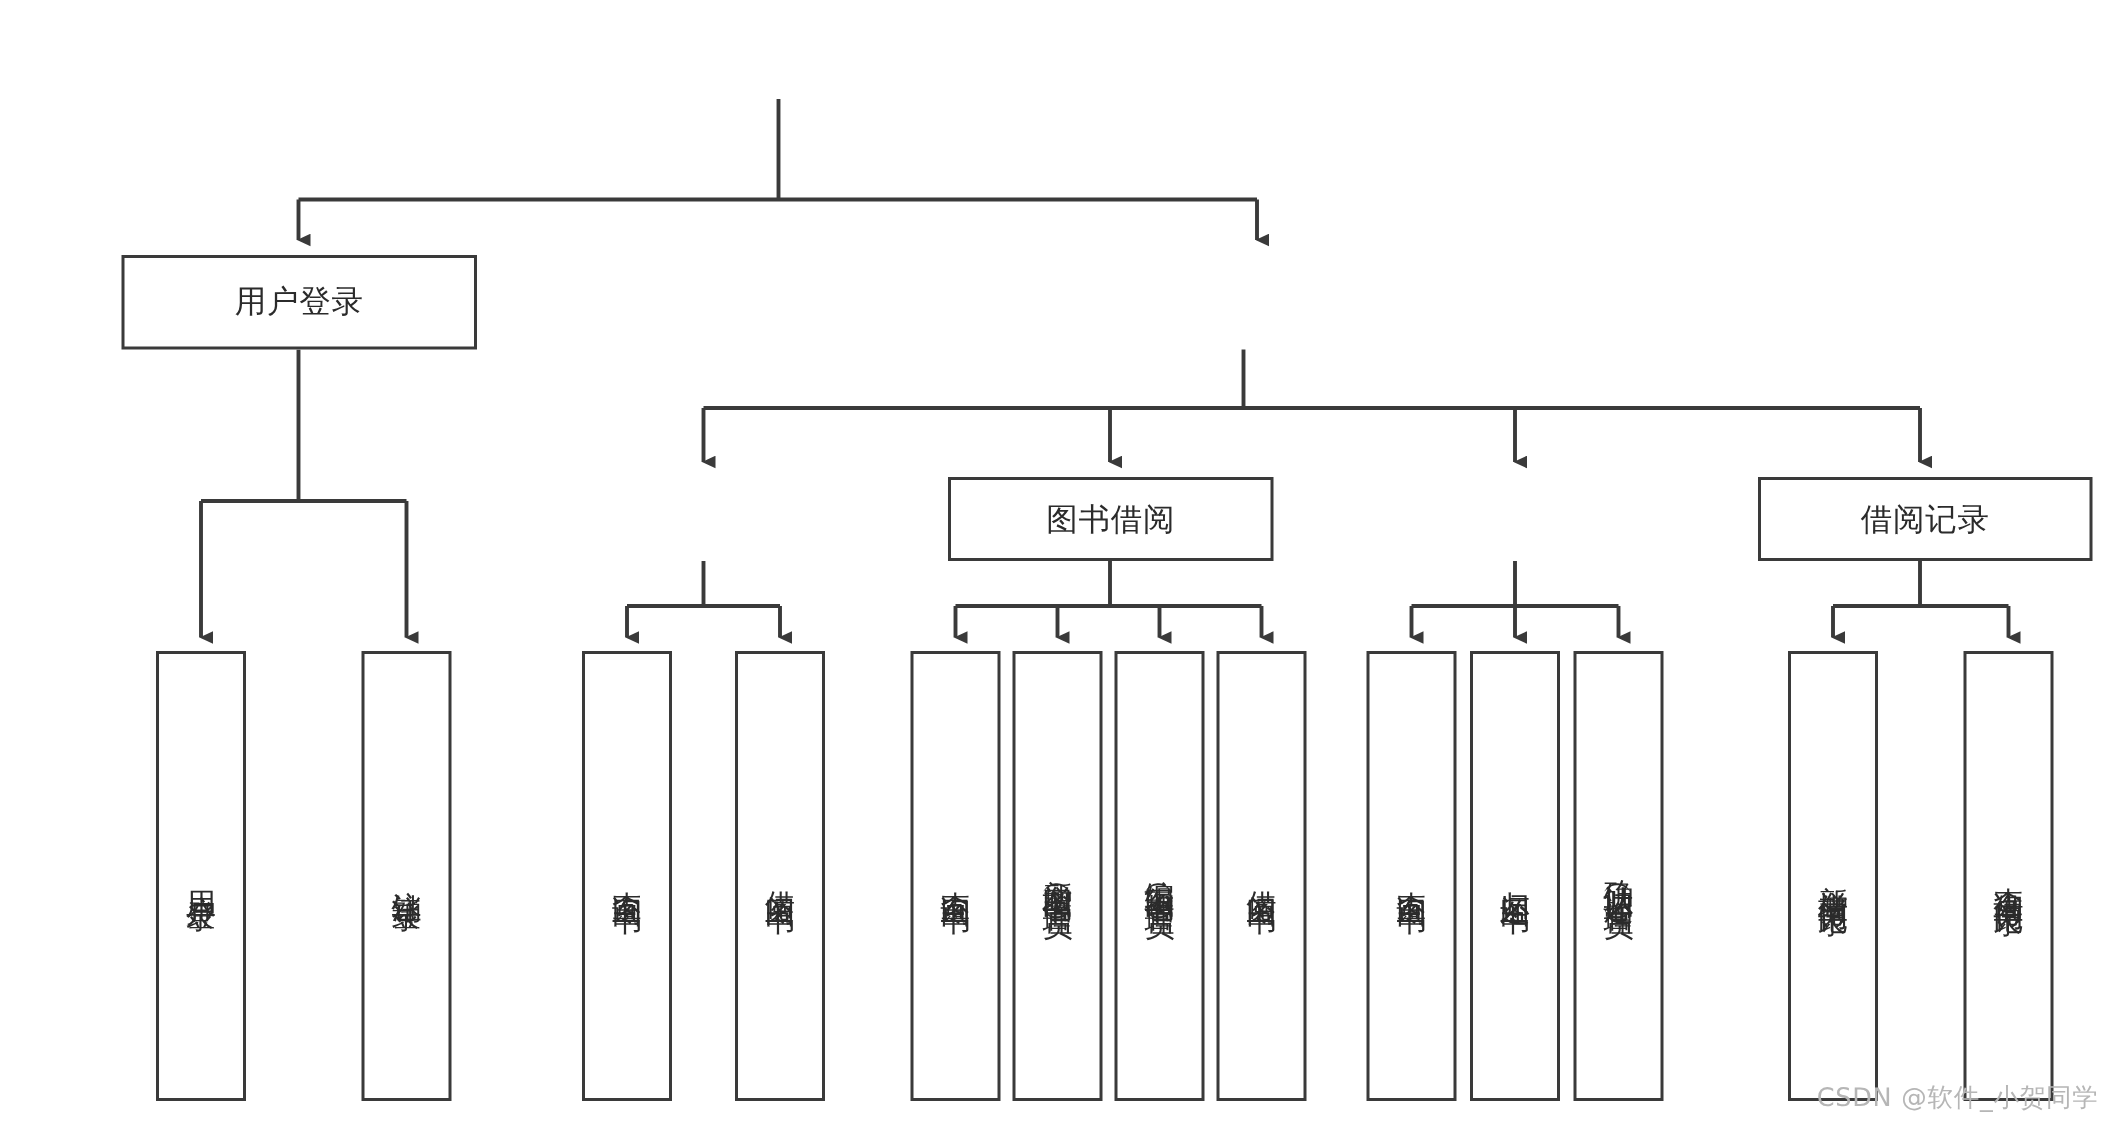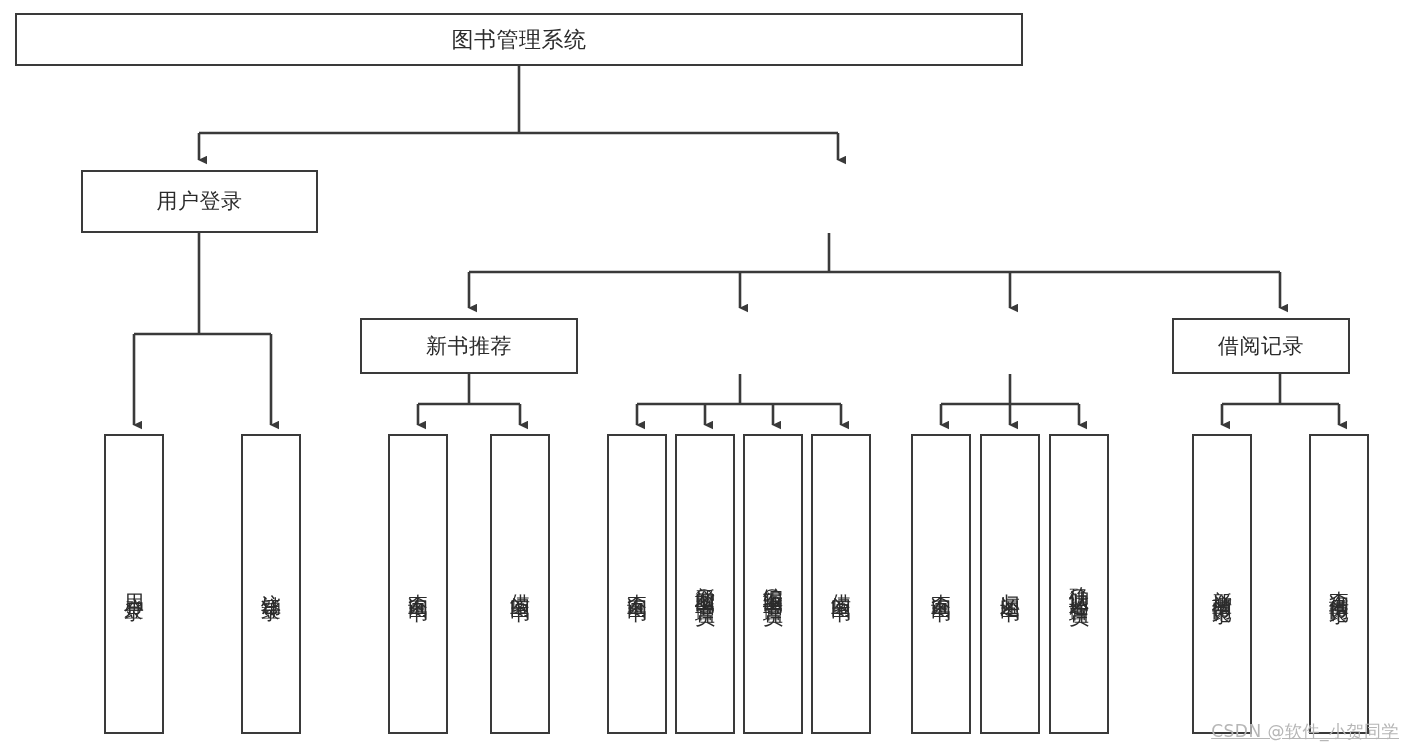--- a/index.html
+++ b/index.html
@@ -59,21 +59,20 @@
   }
   #watermark {
     position: absolute;
     right: 6px;
     bottom: 4px;
     font-size: 17px;
     color: #b6b6b6;
     letter-spacing: 0.5px;
     white-space: nowrap;
     font-family: "DejaVu Sans", "Liberation Sans", sans-serif;
-    text-decoration: underline;
   }
 </style>
 </head>
 <body>
 
 <div id="canvas">
 
   <svg id="edges" viewBox="0 0 1405 747" xmlns="http://www.w3.org/2000/svg">
     <defs>
       <marker id="arrow" markerWidth="9" markerHeight="9" refX="4.2" refY="8" orient="auto" markerUnits="userSpaceOnUse">
@@ -117,30 +116,29 @@
       <path d="M1010,404 L1010,425" marker-end="url(#arrow)"></path>
       <path d="M1079,404 L1079,425" marker-end="url(#arrow)"></path>
 
       <path d="M1280,374 L1280,404"></path>
       <path d="M1222,404 L1339,404"></path>
       <path d="M1222,404 L1222,425" marker-end="url(#arrow)"></path>
       <path d="M1339,404 L1339,425" marker-end="url(#arrow)"></path>
     </g>
   </svg>
 
-  <div class="node h root" style="left:15px; top:13px; width:1008px; height:53px;">图书管理系统</div>
 
   <div class="node h" style="left:81px; top:170px; width:237px; height:63px;">用户登录</div>
 
 
-  <div class="node h" style="left:360px; top:318px; width:218px; height:56px;">新书推荐</div>
+
+  <div class="node h" style="left:632px; top:318px; width:217px; height:56px;">图书借阅</div>
 
 
-
-  <div class="node h" style="left:1172px; top:318px; width:178px; height:56px;">借阅记录</div>
+  <div class="node h" style="left:1172px; top:318px; width:223px; height:56px;">借阅记录</div>
 
   <div class="node leaf" style="left:104px; top:434px; width:60px; height:300px;">
     <span class="vtxt">用户登录</span>
   </div>
 
   <div class="node leaf" style="left:241px; top:434px; width:60px; height:300px;">
     <span class="vtxt">注销登录</span>
   </div>
 
   <div class="node leaf" style="left:388px; top:434px; width:60px; height:300px;">

